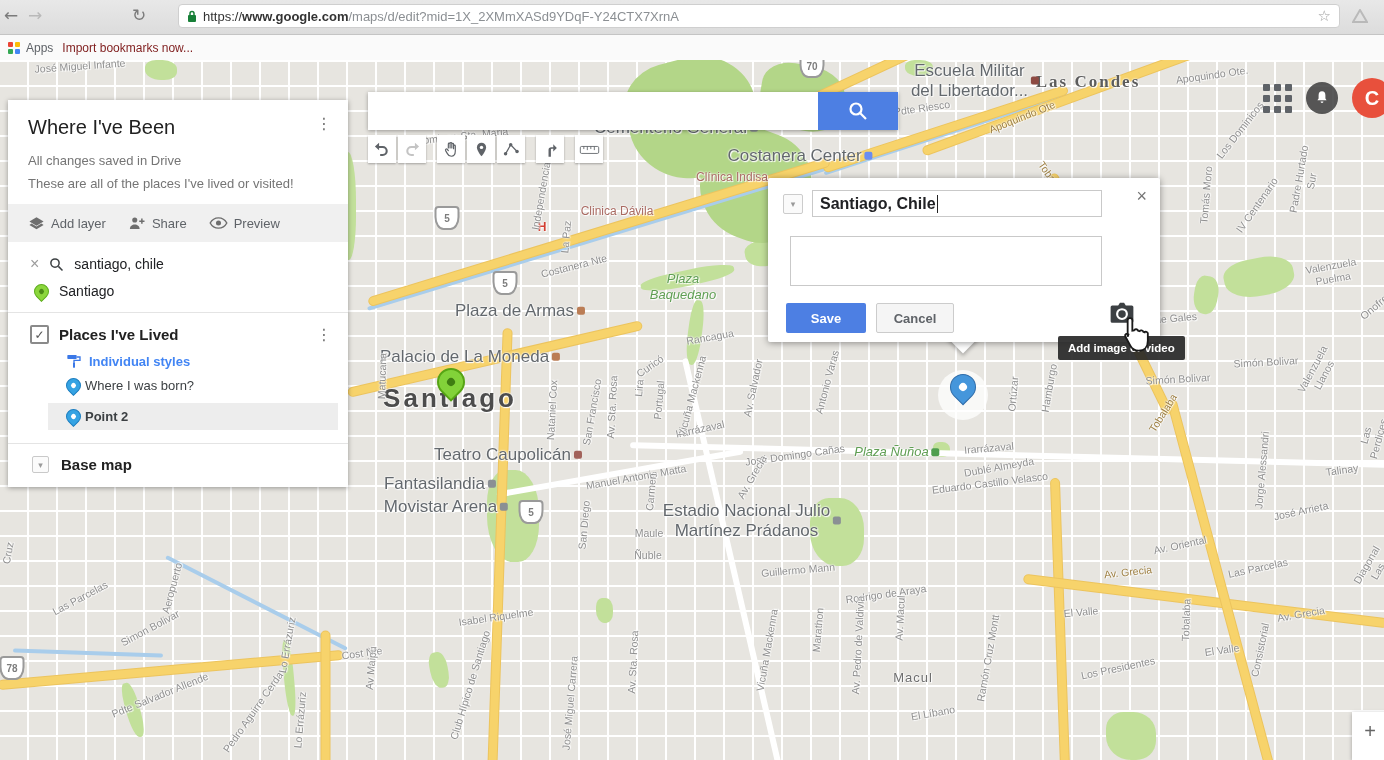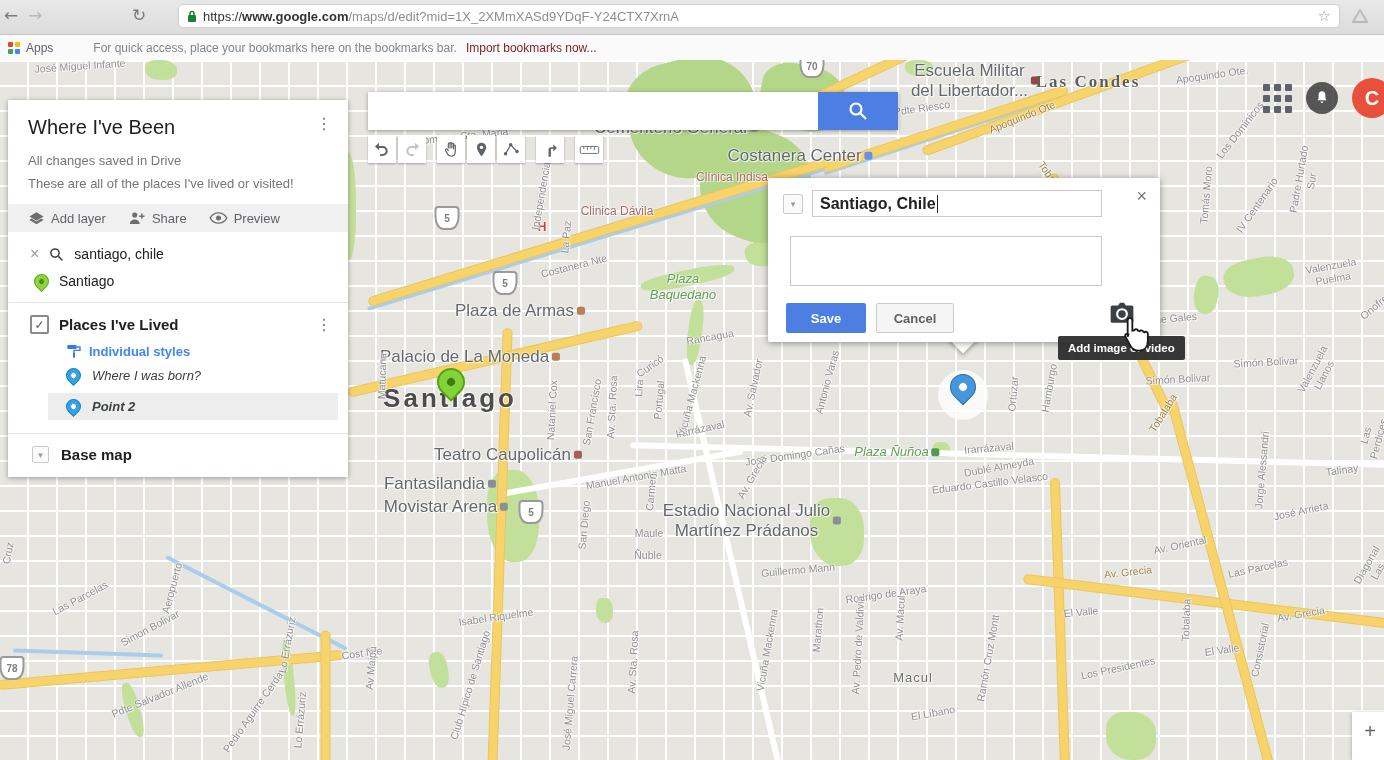--- a/index.html
+++ b/index.html
@@ -53,38 +53,38 @@
   #blue-pin{left:950px;top:314px;width:26px;height:26px;background:#4596db;border:1px solid #2f6daa;z-index:5;box-sizing:border-box;}
   #blue-pin i{position:absolute;left:8px;top:8px;width:8px;height:8px;border-radius:50%;background:#fff;}
   
   #sidebar{position:absolute;left:8px;top:40px;width:340px;background:#fff;z-index:20;
     box-shadow:0 1px 5px rgba(0,0,0,.35);padding-bottom:14px;}
   #sb-title-row{padding:16px 16px 0 20px;display:flex;}
   #sb-title{font-size:20px;color:#212121;}
   .kebab{margin-left:auto;color:#757575;font-size:16px;font-family:"DejaVu Sans",sans-serif;line-height:1;}
   #sb-desc{padding:8px 20px 0;font-size:13px;color:#757575;}
   #sb-saved{padding:14px 20px 0;font-size:13px;color:#757575;}
-  #sb-actions{margin-top:13px;background:#f0f0f0;height:28px;display:flex;align-items:center;
+  #sb-actions{margin-top:13px;background:#f0f0f0;height:38px;display:flex;align-items:center;
     padding-left:20px;gap:22px;font-size:13px;color:#5f6368;text-align:center;}
   .sb-act{display:flex;align-items:center;gap:6px;}
   #sb-search-row{display:flex;align-items:center;padding:13px 20px 0 22px;font-size:14px;color:#202124;gap:10px;}
   #sb-x{color:#9c9c9c;font-size:16px;}
   #sb-result-row{display:flex;align-items:center;padding:10px 20px 0 26px;font-size:14px;color:#202124;gap:10px;}
   .pin-sm{width:13px;height:13px;border-radius:50% 50% 50% 0;transform:rotate(-45deg);position:relative;flex:none;}
   .pin-sm i{position:absolute;left:4px;top:4px;width:5px;height:5px;border-radius:50%;background:#fff;}
   .pin-green{background:#8bd63c;border:1px solid #5fae1f;}
   .pin-green i{background:#4c8d17;}
   .pin-blue{background:#35a3e3;border:1px solid #1f7fc0;}
   .divider{border-top:1px solid #e4e4e4;margin-top:13px;}
   #sb-layer-row{display:flex;align-items:center;padding:12px 16px 0 22px;gap:10px;}
   #sb-checkbox{width:15px;height:15px;border:2px solid #8a8a8a;border-radius:2px;display:flex;
     align-items:center;justify-content:center;font-size:12px;color:#555;flex:none;}
   #sb-layer-name{font-size:15px;font-weight:bold;color:#212121;}
   #sb-styles-row{display:flex;align-items:center;gap:7px;padding:9px 0 0 58px;font-size:13px;font-weight:bold;color:#4285f4;}
-  .sb-item{display:flex;align-items:center;gap:11px;padding:9px 0 4px 58px;font-size:13px;color:#3c4043;font-style:italic;}
+  .sb-item{display:flex;align-items:center;gap:4px;padding:9px 0 4px 58px;font-size:13px;color:#3c4043;}
   .sb-item.selected{background:#ededed;margin:6px 10px 0 40px;padding:6px 0 6px 18px;font-weight:bold;}
   #sb-basemap{display:flex;align-items:center;gap:12px;padding:12px 0 0 24px;}
   #bm-arrow{width:15px;height:15px;border:1px solid #c9c9c9;border-radius:2px;color:#9a9a9a;font-size:9px;
     display:flex;align-items:center;justify-content:center;background:#fbfbfb;}
   #bm-label{font-size:15px;font-weight:bold;color:#212121;}
   
   #searchbar{position:absolute;left:368px;top:32px;width:530px;height:38px;background:#fff;z-index:18;
     box-shadow:0 1px 4px rgba(0,0,0,.35);display:flex;}
   #search-input{flex:1;border:none;outline:none;font-size:15px;padding:0 12px;}
   #search-btn{width:80px;background:#4d7fe3;border:none;display:flex;align-items:center;justify-content:center;}
@@ -143,21 +143,20 @@
     </svg>
 </div>
 <div id="bookmarks">
   <span id="apps-ic">
       <i style="background:#ea4335"></i>
       <i style="background:#fbbc05"></i>
       <i style="background:#34a853"></i>
       <i style="background:#4285f4"></i>
     </span>
   <span>Apps</span>
-  <span id="bm-hint">For quick access, place your bookmarks here on the bookmarks bar.</span>
   <span id="bm-import">Import bookmarks now...</span>
 </div>
 
 <div id="stage">
     <div class="river" style="left: 13px; top: 591px; width: 150px; transform: rotate(2deg);"></div>
     <div class="river" style="left: 154.5px; top: 541px; width: 203px; transform: rotate(27deg);"></div>
     <div class="river" style="left: 817.5px; top: 72px; width: 255px; transform: rotate(-18deg);"></div>
     <div class="river" style="left: 356.5px; top: 176px; width: 485px; transform: rotate(-17deg);"></div>
     <div class="wroad" style="left: 495px; top: 410px; width: 250px; transform: rotate(-10deg);"></div>
     <div class="wroad" style="left: 522px; top: 500px; width: 420px; transform: rotate(77deg);"></div>

